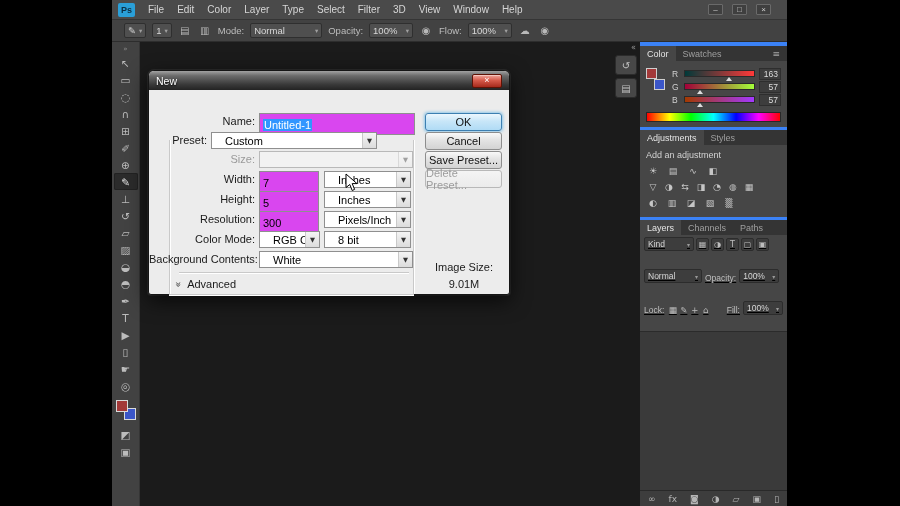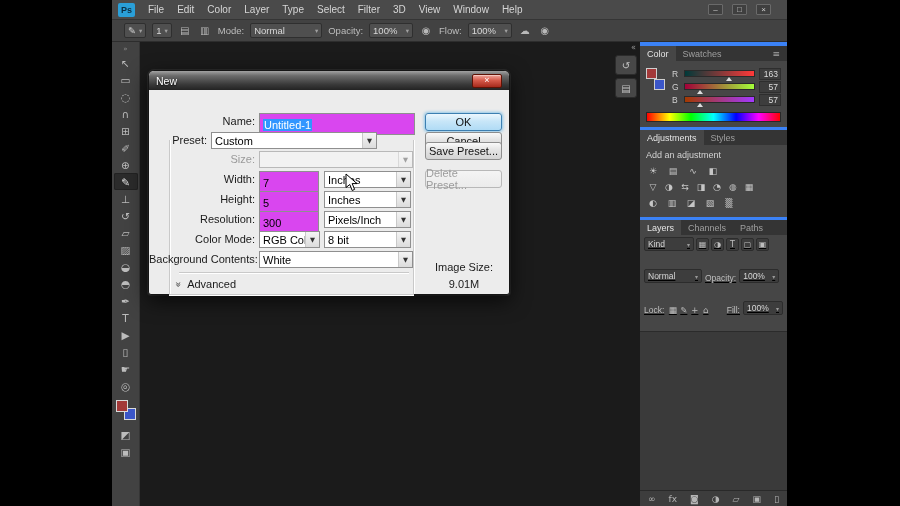--- a/index.html
+++ b/index.html
@@ -92,21 +92,21 @@
   .dialog { position:absolute; left:36px; top:70px; width:362px; height:225px; background:#ececec; border:1px solid #151515; border-radius:6px 6px 3px 3px; box-shadow:0 6px 20px rgba(0,0,0,0.7), 0 0 0 1px rgba(255,255,255,0.08); z-index:20; }
   .dlg-titlebar { height:19px; background:linear-gradient(180deg,#a2a2a2 0%,#6b6b6b 25%,#3a3a3a 70%,#232323 100%); border-radius:5px 5px 0 0; display:flex; align-items:center; padding:0 7px; }
   .dlg-title { color:#fff; font-size:10.5px; text-shadow:0 1px 2px #000; }
   .dlg-close { margin-left:auto; width:30px; height:14px; background:linear-gradient(#f0a79d,#d65a4a 45%,#a72a1c); border:1px solid #5f1205; border-radius:2px; color:#fff; font-size:9px; line-height:1; display:flex; align-items:center; justify-content:center; box-shadow:inset 0 1px 0 rgba(255,255,255,0.4); }
   .dlg-body { position:absolute; inset:19px 0 0 0; }
   .dlg-label { position:absolute; left:0; width:106px; height:17px; line-height:17px; font-size:11px; color:#1a1a1a; text-align:right; white-space:nowrap; }
   .dlg-label.dim { color:#9a9a9a; }
   .dlg-input { position:absolute; height:22px; background:#d946ef; border:1px solid #8f8f8f; font-size:11px; line-height:15px; padding:4px 3px; color:#000; }
   .sel-text { background:#3196ff; color:#fff; padding:0 1px; }
   .dlg-select { position:absolute; height:17px; background:#fff; border:1px solid #8f8f8f; display:flex; align-items:stretch; font-size:11px; color:#000; }
-  .dlg-select .val { flex:1; padding-left:3px; display:flex; align-items:center; white-space:nowrap; overflow:hidden; }
+  .dlg-select .val { flex:1; padding-left:13px; display:flex; align-items:center; white-space:nowrap; overflow:hidden; }
   .dlg-select .sarrow { width:14px; display:flex; align-items:center; justify-content:center; font-size:6.5px; color:#333; border-left:1px solid #c9c9c9; background:linear-gradient(#f4f4f4,#dcdcdc); }
   .dlg-select.disabled { background:#f2f2f2; border-color:#b9b9b9; }
   .dlg-select.disabled .sarrow { color:#a0a0a0; background:linear-gradient(#f6f6f6,#ececec); border-left-color:#d9d9d9; }
   .dlg-btn { position:absolute; left:276px; width:77px; height:18px; background:linear-gradient(#f9f9f9,#e3e3e3 45%,#d3d3d3); border:1px solid #8d8d8d; border-radius:3px; font-size:11px; color:#111; display:flex; align-items:center; justify-content:center; }
   .dlg-btn.default { border-color:#3c7fb1; background:linear-gradient(#ecf7fe,#c8e6f8 45%,#b0dbf5); box-shadow:0 0 3px 1px #8ec6e8; }
   .dlg-btn.disabled { color:#9c9c9c; background:linear-gradient(#f4f4f4,#ebebeb); border-color:#b8b8b8; }
   .sep { position:absolute; height:1px; background:#c9c9c9; box-shadow:0 1px 0 #fff; }
   .vline { position:absolute; width:1px; background:#c9c9c9; box-shadow:1px 0 0 #fff; }
   .advanced-row { position:absolute; left:26px; top:188px; display:flex; align-items:center; gap:6px; font-size:11px; color:#1a1a1a; }
   .adv-chevrons { display:inline-block; transform:rotate(90deg); font-size:10px; color:#444; }
@@ -447,21 +447,21 @@
           <span class="sarrow glyph">▼</span>
         </span>
 
         <div class="advanced-row">
           <span class="adv-chevrons glyph">»</span>
           <span>Advanced</span>
         </div>
 
         <span class="dlg-btn default" style="top:23px;">OK</span>
         <span class="dlg-btn" style="top:42px;">Cancel</span>
-        <span class="dlg-btn" style="top:52px;">Save Preset...</span>
+        <span class="dlg-btn" style="top:61px;">Save Preset...</span>
         <span class="dlg-btn disabled" style="top:80px;">Delete Preset...</span>
 
         <div class="image-size">
           <div>Image Size:</div>
           <div class="val">9.01M</div>
         </div>
       </div>
     </div>
   </div>
 

